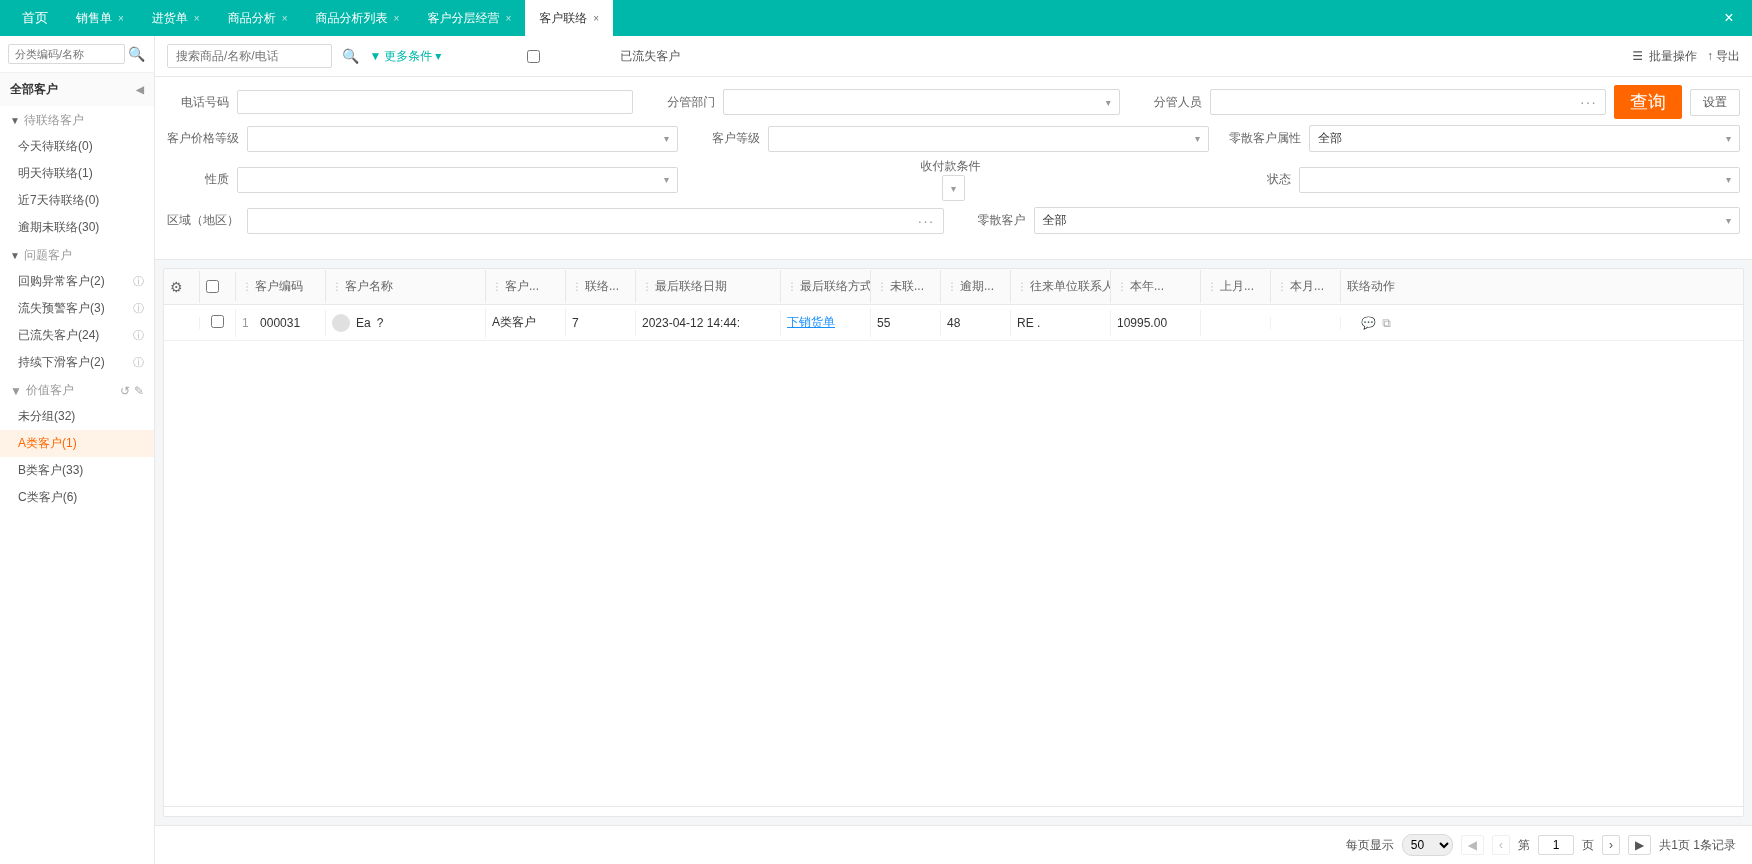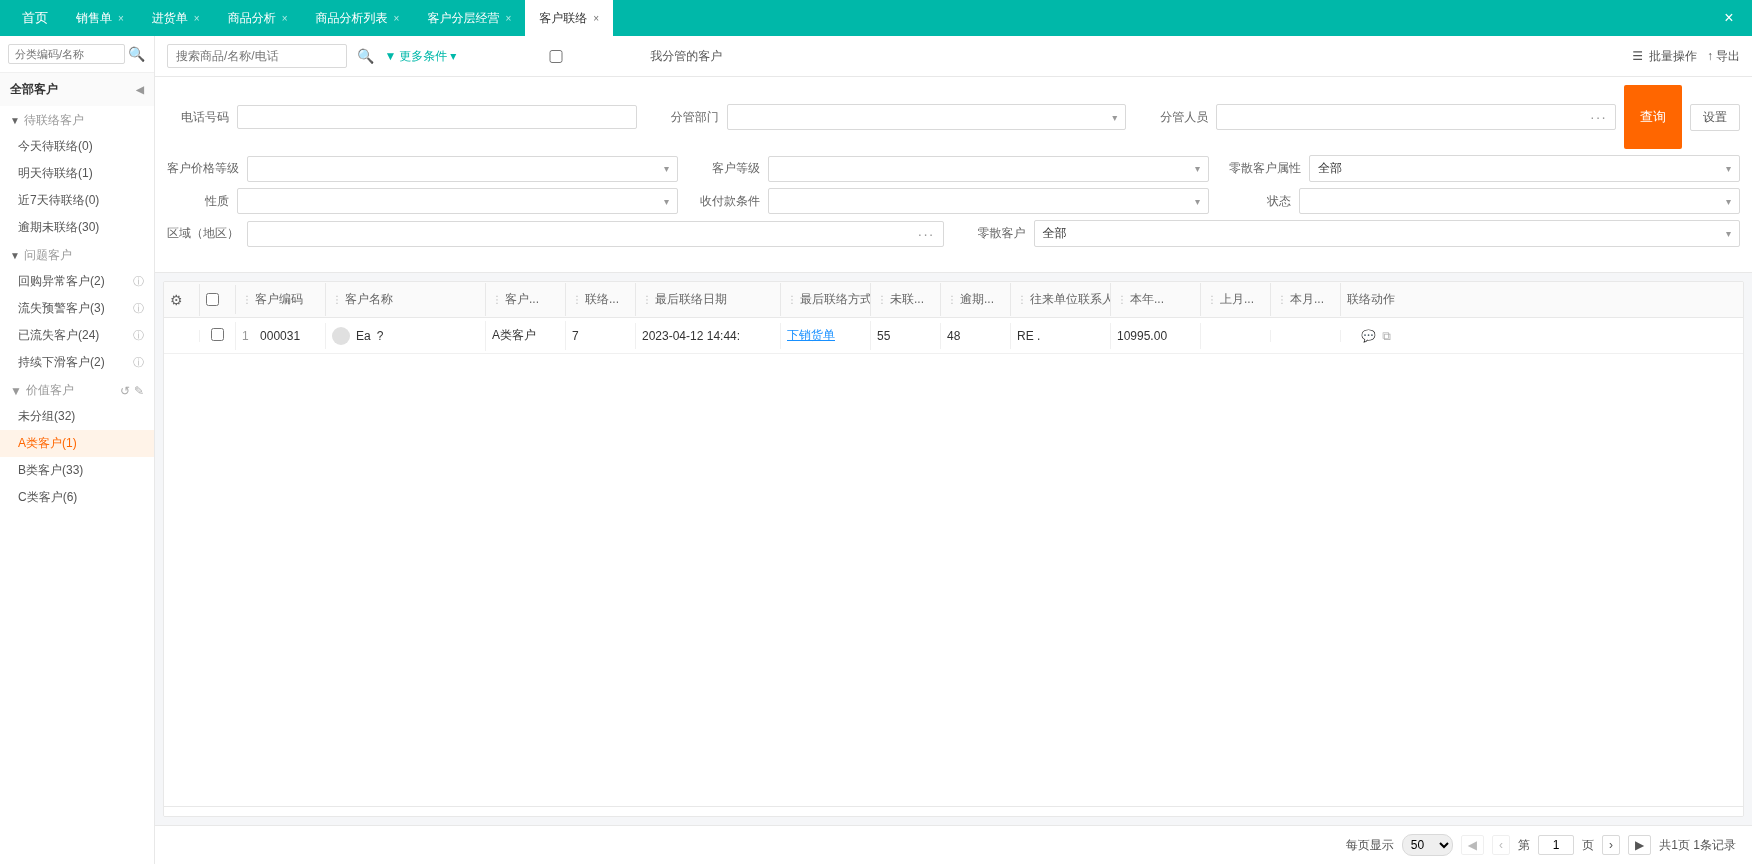--- a/index.html
+++ b/index.html
@@ -158,21 +158,21 @@
       border-bottom: 1px solid #e8e8e8;
       display: flex;
       align-items: center;
       gap: 10px;
     }
     .filter-bar input {
       border: 1px solid #d9d9d9;
       border-radius: 2px;
       padding: 4px 8px;
       font-size: 12px;
-      width: 180px;
+      width: 165px;
       outline: none;
       color: #999;
     }
     .filter-search-icon { color: #00b8a9; font-size: 14px; cursor: pointer; }
     .filter-more {
       display: flex;
       align-items: center;
       gap: 3px;
       color: #00b8a9;
       cursor: pointer;
@@ -255,24 +255,24 @@
       justify-content: space-between;
       cursor: pointer;
       min-height: 26px;
     }
     .filter-select .down-arrow { color: #999; font-size: 10px; }
     .filter-select .dots { color: #999; font-size: 14px; letter-spacing: 1px; }
     .btn-query {
       background: #ff6600;
       color: white;
       border: none;
-      padding: 23px 16px;
-      border-radius: 2px;
-      cursor: pointer;
-      font-size: 13px;
+      padding: 5px 16px;
+      border-radius: 2px;
+      cursor: pointer;
+      font-size: 18px;
       margin-left: 8px;
     }
     .btn-setting {
       background: white;
       color: #555;
       border: 1px solid #d9d9d9;
       padding: 4px 12px;
       border-radius: 2px;
       cursor: pointer;
       font-size: 12px;
@@ -524,21 +524,21 @@
     <div class="filter-bar">
       <input type="text" placeholder="搜索商品/名称/电话" style="">
       <span class="filter-search-icon">🔍</span>
       <div class="filter-more">
         <span>▼</span>
         <span>更多条件</span>
         <span>▾</span>
       </div>
       <label class="filter-checkbox">
         <input type="checkbox" style="">
-        <span>我分管的客户</span>
+        <span>已流失客户</span>
       </label>
       <div class="spacer"></div>
       <div class="batch-ops">
         <span>☰</span>
         <span>批量操作</span>
       </div>
       <div class="export-btn">
         <span>↑</span>
         <span>导出</span>
       </div>
@@ -594,21 +594,21 @@
       </div>
 
       <div class="filter-row">
         <div class="filter-field">
           <span class="filter-label">性质</span>
           <div class="filter-select">
             <span></span>
             <span class="down-arrow">▾</span>
           </div>
         </div>
-        <div class="filter-field" style="margin-left:20px;">
+        <div class="filter-field" style="margin-left:20px;flex-direction:column;">
           <span class="filter-label">收付款条件</span>
           <div class="filter-select">
             <span></span>
             <span class="down-arrow">▾</span>
           </div>
         </div>
         <div class="filter-field" style="margin-left:20px;">
           <span class="filter-label">状态</span>
           <div class="filter-select">
             <span></span>

